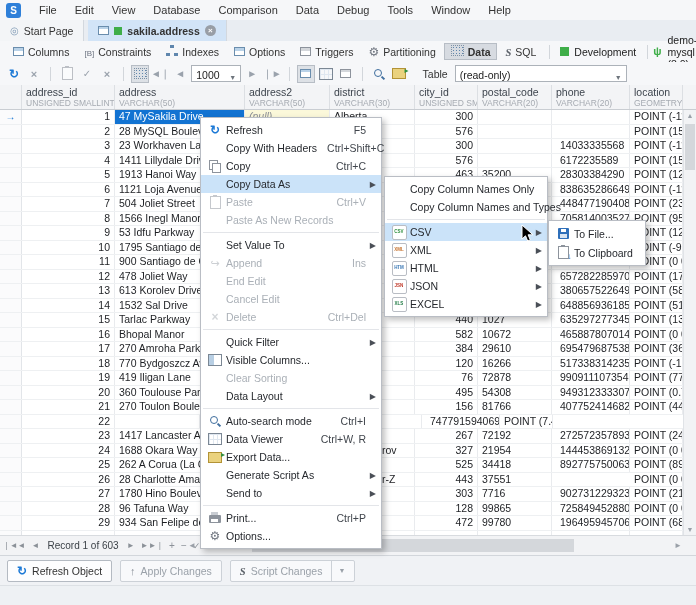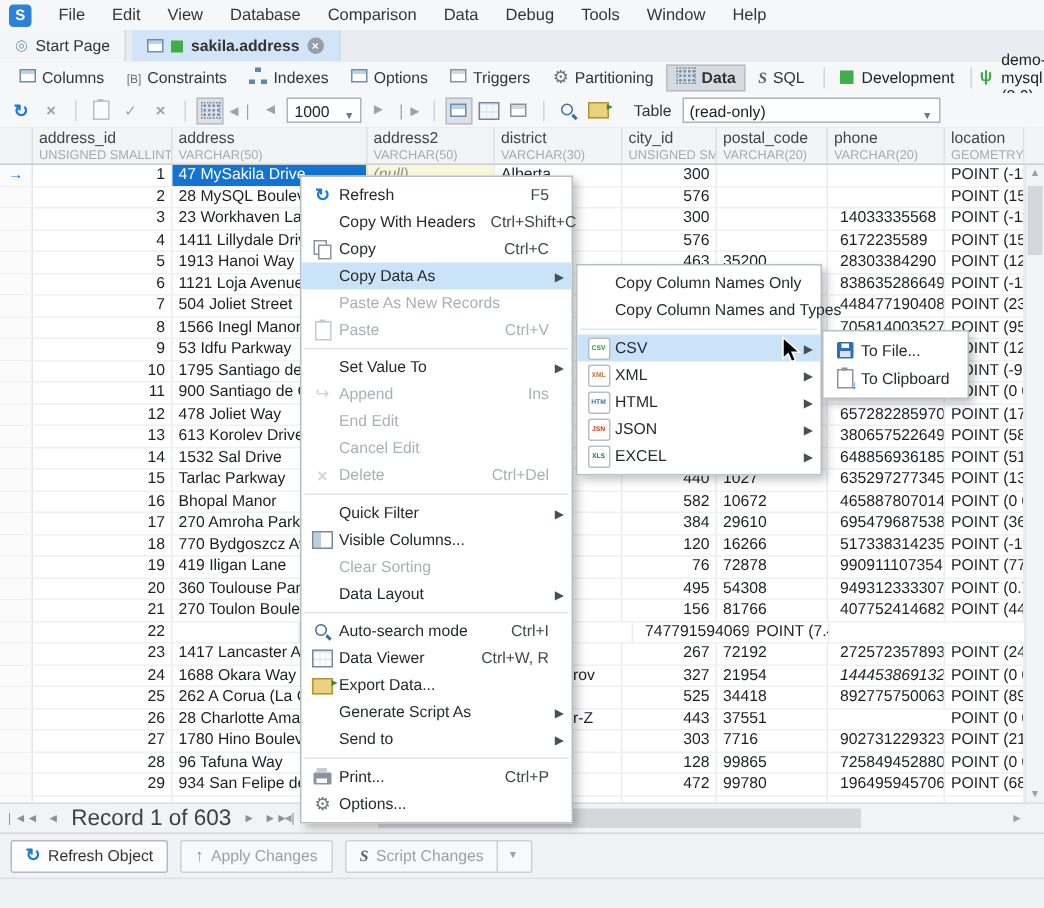--- a/index.html
+++ b/index.html
@@ -50,21 +50,21 @@
   .vscroll{position:absolute;left:683px;top:110px;width:13px;height:425px;background:#f2f3f5;
            border-left:1px solid #e0e3e7;box-sizing:border-box;}
   .vscroll .arr{position:absolute;left:0;width:12px;text-align:center;color:#9aa0a8;font-size:7px;}
   .vthumb{position:absolute;left:1px;top:14px;width:10px;height:46px;background:#d4d7db;}
   .hdr-filler{position:absolute;left:683px;top:85px;width:13px;height:25px;background:#f3f4f6;
               border-bottom:1px solid #c9cdd2;box-sizing:border-box;}
   
   .statusbar{position:absolute;top:535px;left:0;right:0;height:20px;background:#f2f3f5;
              border-top:1px solid #d8dbdf;box-sizing:border-box;display:flex;align-items:center;}
   .navbtn{color:#8b9198;font-size:8px;padding:0 3px;flex:none;}
-  .reclabel{color:#3c4248;font-size:15px;padding:0 5px;}
+  .reclabel{color:#3c4248;font-size:10px;padding:0 5px;}
   .hthumb{position:absolute;left:252px;top:3px;width:322px;height:13px;background:#d4d7db;}
   .hsarr{position:absolute;top:5px;color:#9aa0a8;font-size:8px;}
   .footer{position:absolute;top:555px;left:0;right:0;height:30px;background:#f0f2f5;
           border-top:1px solid #d2d6db;display:flex;align-items:center;padding-left:7px;gap:8px;box-sizing:border-box;}
   .fbtn{height:20px;display:flex;align-items:center;gap:5px;padding:0 9px;background:#fdfdfe;
         border:1px solid #b4bac2;border-radius:2px;color:#333;}
   .fbtn.disabled{color:#9aa1a9;border-color:#ccd1d7;background:#f8f9fb;}
   .fsplit{border-left:1px solid #ccd1d7;margin-left:4px;padding-left:6px;font-size:7px;color:#9aa1a9;align-self:stretch;display:flex;align-items:center;}
   .bottomstrip{position:absolute;top:585px;left:0;right:0;height:20px;background:#eef1f4;border-top:1px solid #dde1e5;box-sizing:border-box;}
   
@@ -530,21 +530,21 @@
         <div class="gcell" style="width:53px;">POINT (24.76</div>
       </div>
       <div class="grow">
         <div class="indcell"></div>
         <div class="gcell num" style="width:93px;">24</div>
         <div class="gcell" style="width:130px;">1688 Okara Way</div>
         <div class="gcell" style="width:85px;"></div>
         <div class="gcell" style="width:85px;padding-left:52px;">rov</div>
         <div class="gcell num" style="width:63px;">327</div>
         <div class="gcell" style="width:74px;">21954</div>
-        <div class="gcell" style="width:78px;padding-left:8px;font-style:italic;">144453869132</div>
+        <div class="gcell" style="width:78px;padding-left:8px;">144453869132</div>
         <div class="gcell" style="width:53px;">POINT (0 0)</div>
       </div>
       <div class="grow">
         <div class="indcell"></div>
         <div class="gcell num" style="width:93px;">25</div>
         <div class="gcell" style="width:130px;">262 A Corua (La Corua)</div>
         <div class="gcell" style="width:85px;"></div>
         <div class="gcell" style="width:85px;"></div>
         <div class="gcell num" style="width:63px;">525</div>
         <div class="gcell" style="width:74px;">34418</div>
@@ -671,33 +671,33 @@
         <span class="mi-short">Ctrl+C</span>
         <span class="mi-arrow"></span>
       </div>
       <div class="menu-item hl">
         <span class="mi-icon"></span>
         <span class="mi-label">Copy Data As</span>
         <span class="mi-short"></span>
         <span class="mi-arrow">▶</span>
       </div>
       <div class="menu-item disabled">
-        <span class="mi-icon"></span>
-        <span class="mi-label">Paste As New Records</span>
-        <span class="mi-short"></span>
-        <span class="mi-arrow"></span>
-      </div>
-      <div class="menu-item disabled">
         <span class="mi-icon">
           <span class="ic-clip">
             <i></i>
           </span>
         </span>
         <span class="mi-label">Paste</span>
         <span class="mi-short">Ctrl+V</span>
+        <span class="mi-arrow"></span>
+      </div>
+      <div class="menu-item disabled">
+        <span class="mi-icon"></span>
+        <span class="mi-label">Paste As New Records</span>
+        <span class="mi-short"></span>
         <span class="mi-arrow"></span>
       </div>
       <div class="menu-sep"></div>
       <div class="menu-item">
         <span class="mi-icon"></span>
         <span class="mi-label">Set Value To</span>
         <span class="mi-short"></span>
         <span class="mi-arrow">▶</span>
       </div>
       <div class="menu-item disabled">

